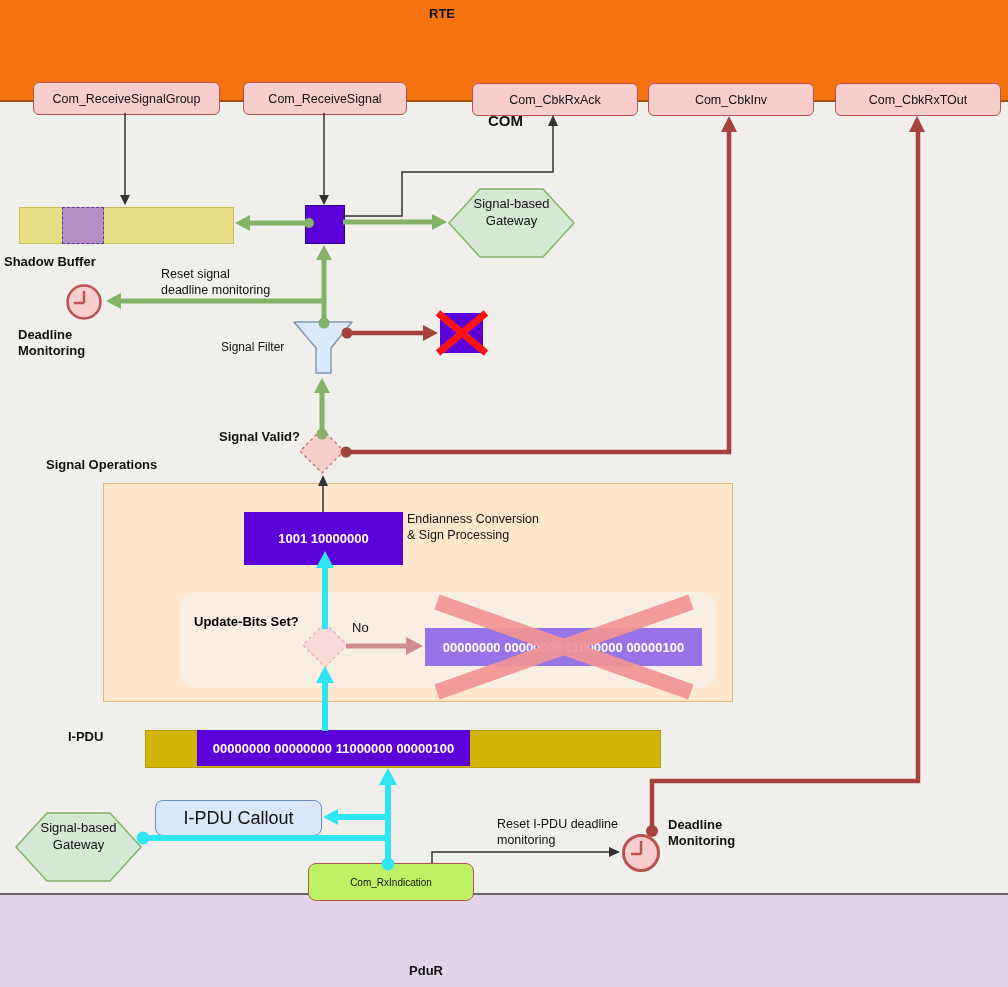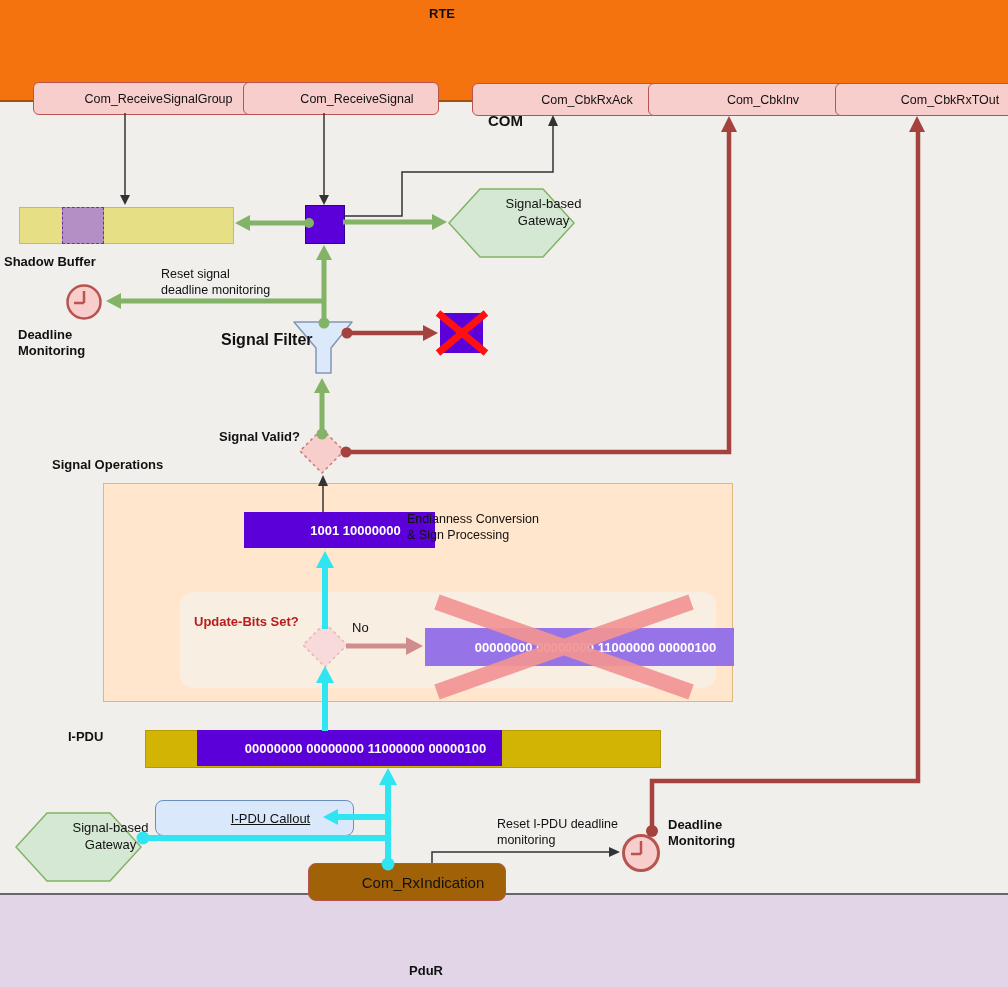--- a/index.html
+++ b/index.html
@@ -1,21 +1,21 @@
 <!DOCTYPE html>
 <html><head>
 <meta charset="utf-8">
 <style>
   html,body{margin:0;padding:0;background:#ffffff;}
   .canvas{
     position:relative;width:1008px;height:987px;overflow:hidden;
     background:#f0efec;font-family:"Liberation Sans",sans-serif;color:#111;
   }
   .abs{position:absolute;}
-  .center{display:flex;align-items:center;justify-content:center;text-align:center;padding-left:32px;}
+  .center{display:flex;align-items:center;justify-content:center;text-align:center;}
   .pre{white-space:pre-line;}
 
   
   .rte-bar{left:0;top:0;width:1008px;height:100px;background:#f4730f;border-bottom:2px solid rgba(60,40,20,.45);z-index:1;}
   .rte-label{left:0;top:6px;width:884px;font-size:13px;font-weight:bold;text-align:center;z-index:2;}
   .pdur-bar{left:0;top:893px;width:1008px;height:94px;background:#e1d5e7;border-top:2px solid #6b6370;z-index:1;}
   .pdur-label{left:0;top:963px;width:852px;font-size:13px;font-weight:bold;text-align:center;z-index:2;}
   .com-label{left:480px;top:112px;font-size:15px;font-weight:bold;z-index:3;margin-left:8px;}
 
   
@@ -42,55 +42,55 @@
 
   
   .clock{z-index:2;}
   .clock-1{left:65px;top:283px;width:38px;height:38px;}
   .clock-2{left:621px;top:833px;width:40px;height:40px;}
   .deadline1-label{left:18px;top:327px;font-size:13px;font-weight:bold;line-height:1.25;z-index:3;}
   .reset-signal-label{left:137px;top:267px;font-size:12.5px;line-height:1.25;z-index:3;margin-left:24px;}
 
   
   .funnel{left:292px;top:319px;width:62px;height:57px;z-index:2;}
-  .filter-label{left:221px;top:331px;font-size:16px;font-weight:bold;z-index:3;}
+  .filter-label{left:221px;top:340px;font-size:12px;font-weight:normal;z-index:3;}
 
   
   .discard-top{left:440px;top:313px;width:43px;height:40px;background:#5c00d9;z-index:2;}
   .discard-top-x{left:434px;top:307px;width:56px;height:52px;z-index:3;}
 
   
   .diamond-svg{z-index:2;}
   .valid-diamond{left:298px;top:427px;width:48px;height:48px;}
   .valid-label{left:219px;top:429px;font-size:13px;font-weight:bold;z-index:3;}
 
   
   .sigops-box{left:103px;top:483px;width:628px;height:217px;background:#ffe6cc;border:1px solid #e0b87a;z-index:1;}
-  .sigops-label{left:52px;top:457px;font-size:13px;font-weight:bold;z-index:3;}
+  .sigops-label{left:46px;top:457px;font-size:13px;font-weight:bold;z-index:3;}
   .inner-box{left:180px;top:592px;width:536px;height:96px;background:#f8efe2;border-radius:14px;z-index:1;}
 
   
-  .endian-box{left:244px;top:512px;width:159px;height:36px;background:#5c00d9;color:#fff;font-size:13px;font-weight:bold;z-index:2;}
+  .endian-box{left:244px;top:512px;width:159px;height:53px;background:#5c00d9;color:#fff;font-size:13px;font-weight:bold;z-index:2;}
   .endian-label{left:407px;top:511px;width:175px;font-size:12.5px;line-height:1.3;z-index:3;}
 
   
-  .update-label{left:194px;top:614px;font-size:13px;font-weight:bold;color:#b91c1c;z-index:3;}
+  .update-label{left:194px;top:614px;font-size:13px;font-weight:bold;color:#000000;z-index:3;}
   .update-diamond{left:301px;top:621px;width:48px;height:48px;}
   .no-label{left:352px;top:620px;font-size:13px;z-index:3;}
   .discard-bar{left:425px;top:628px;width:277px;height:38px;background:#9673e6;color:#fff;font-size:13px;font-weight:bold;z-index:2;}
   .discard-bar-x{left:423px;top:594px;width:282px;height:106px;z-index:3;}
 
   
   .ipdu-bar{left:145px;top:730px;width:514px;height:36px;background:#d2b404;border:1px solid #b39b00;z-index:2;}
   .ipdu-seg{left:51px;top:-1px;width:273px;height:36px;background:#5c00d9;color:#fff;font-size:13px;font-weight:bold;}
   .ipdu-label{left:68px;top:729px;font-size:13px;font-weight:bold;z-index:3;}
 
   
-  .callout-box{left:155px;top:800px;width:165px;height:34px;background:#dae8fc;border:1.5px solid #6c8ebf;border-radius:8px;font-size:13px;z-index:2;text-decoration:underline;}
-  .rxind-box{left:308px;top:863px;width:164px;height:36px;background:#a16207;border:1.5px solid #b85450;border-radius:8px;font-size:15px;z-index:4;}
+  .callout-box{left:155px;top:800px;width:165px;height:34px;background:#dae8fc;border:1.5px solid #6c8ebf;border-radius:8px;font-size:18px;z-index:2;}
+  .rxind-box{left:308px;top:863px;width:164px;height:36px;background:#bef264;border:1.5px solid #b85450;border-radius:8px;font-size:10px;z-index:4;}
   .reset-ipdu-label{left:497px;top:817px;font-size:12.5px;line-height:1.25;z-index:3;}
   .deadline2-label{left:668px;top:817px;font-size:13px;font-weight:bold;line-height:1.25;z-index:3;}
 
   .connectors{left:0;top:0;width:1008px;height:987px;z-index:5;pointer-events:none;}
 </style>
 </head>
 <body>
 
 <div class="canvas">
 

